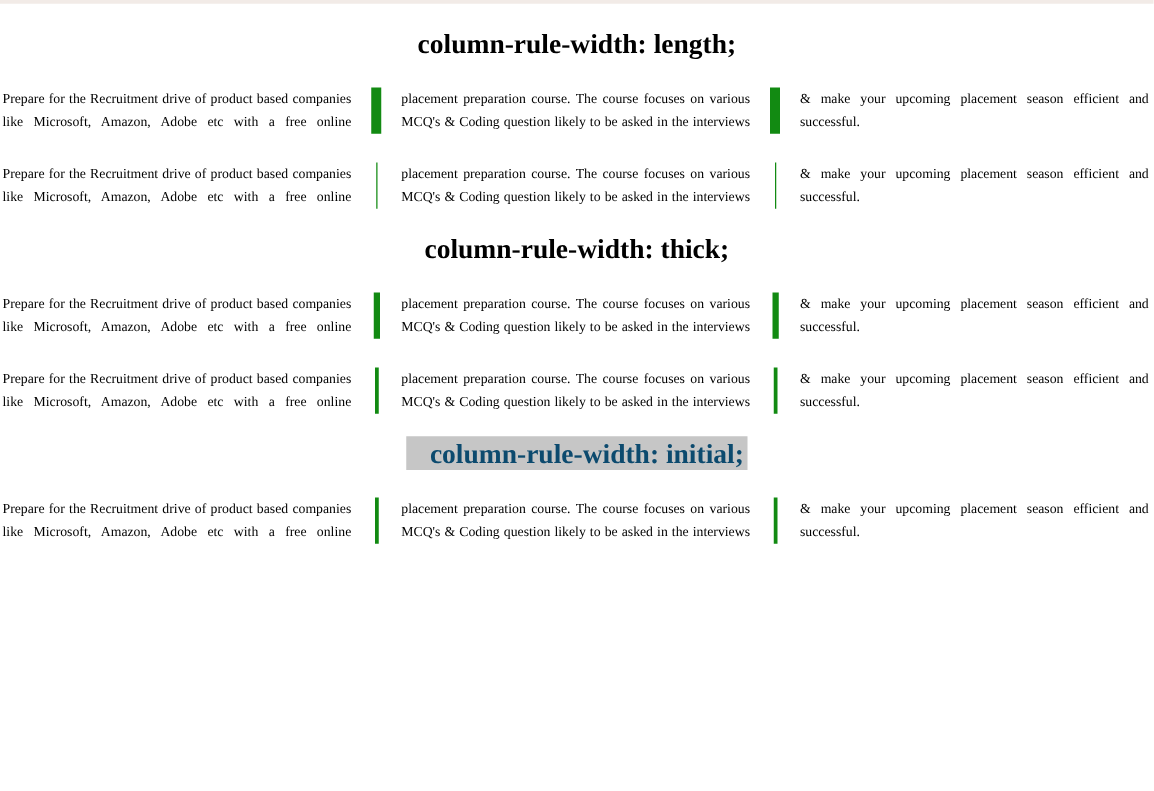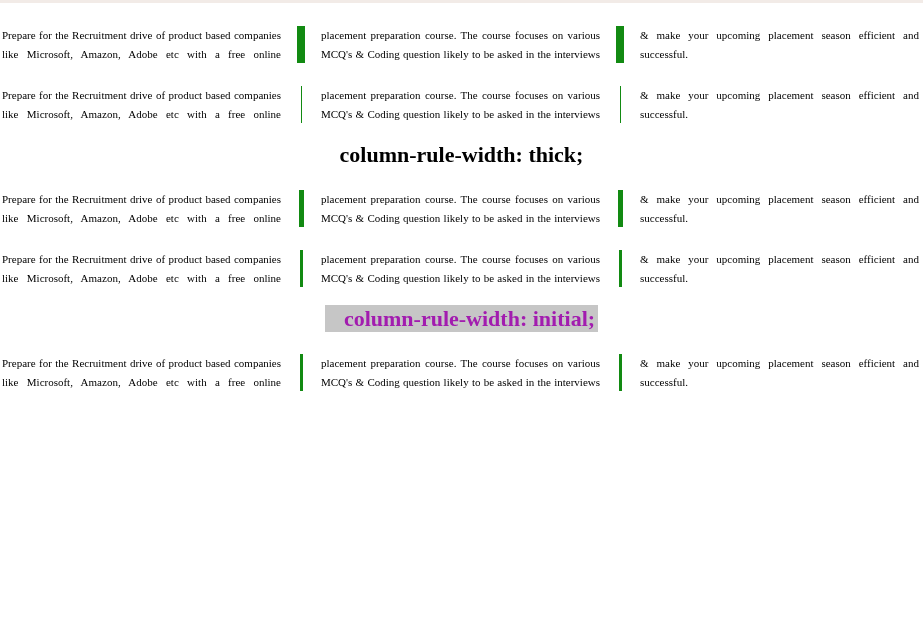--- a/index.html
+++ b/index.html
@@ -26,41 +26,42 @@
     font-weight: bold;
     text-align: center;
     margin: 20px 0 0 0;
     padding: 0;
     font-family: "Liberation Serif", serif;
   }
   h1.demo-heading .hl {
     padding: 1px 3px;
   }
   h1.demo-heading .hl.highlighted {
-    color: #a21caf;
+    color: #0c4a6e;
     padding-left: 19px;
   }
   p.cols {
     margin: 23px 0 0 0;
     padding: 0 4px 0 2px;
     font-size: 11px;
     line-height: 18.5px;
     text-align: justify;
     column-count: 3;
     column-gap: 40px;
     column-rule-style: solid;
     column-fill: balance;
   }
 </style>
 </head>
 <body>
 
 <div class="top-strip" style="background: rgb(242, 235, 231);"></div>
 
 <section>
+  <h1 class="demo-heading"><span class="hl">column-rule-width: length;</span></h1>
   <p class="cols" style="column-rule-width: 8px; column-rule-color: rgb(18, 138, 18);">Prepare for the Recruitment drive of product based companies like Microsoft, Amazon, Adobe etc with a free online placement preparation course. The course focuses on various MCQ's &amp; Coding question likely to be asked in the interviews &amp; make your upcoming placement season efficient and successful.</p>
 </section>
 
 <section>
   <p class="cols" style="column-rule-width: 1px; column-rule-color: rgb(18, 138, 18);">Prepare for the Recruitment drive of product based companies like Microsoft, Amazon, Adobe etc with a free online placement preparation course. The course focuses on various MCQ's &amp; Coding question likely to be asked in the interviews &amp; make your upcoming placement season efficient and successful.</p>
 </section>
 
 <section>
   <h1 class="demo-heading"><span class="hl">column-rule-width: thick;</span></h1>
   <p class="cols" style="column-rule-width: 5px; column-rule-color: rgb(18, 138, 18);">Prepare for the Recruitment drive of product based companies like Microsoft, Amazon, Adobe etc with a free online placement preparation course. The course focuses on various MCQ's &amp; Coding question likely to be asked in the interviews &amp; make your upcoming placement season efficient and successful.</p>

